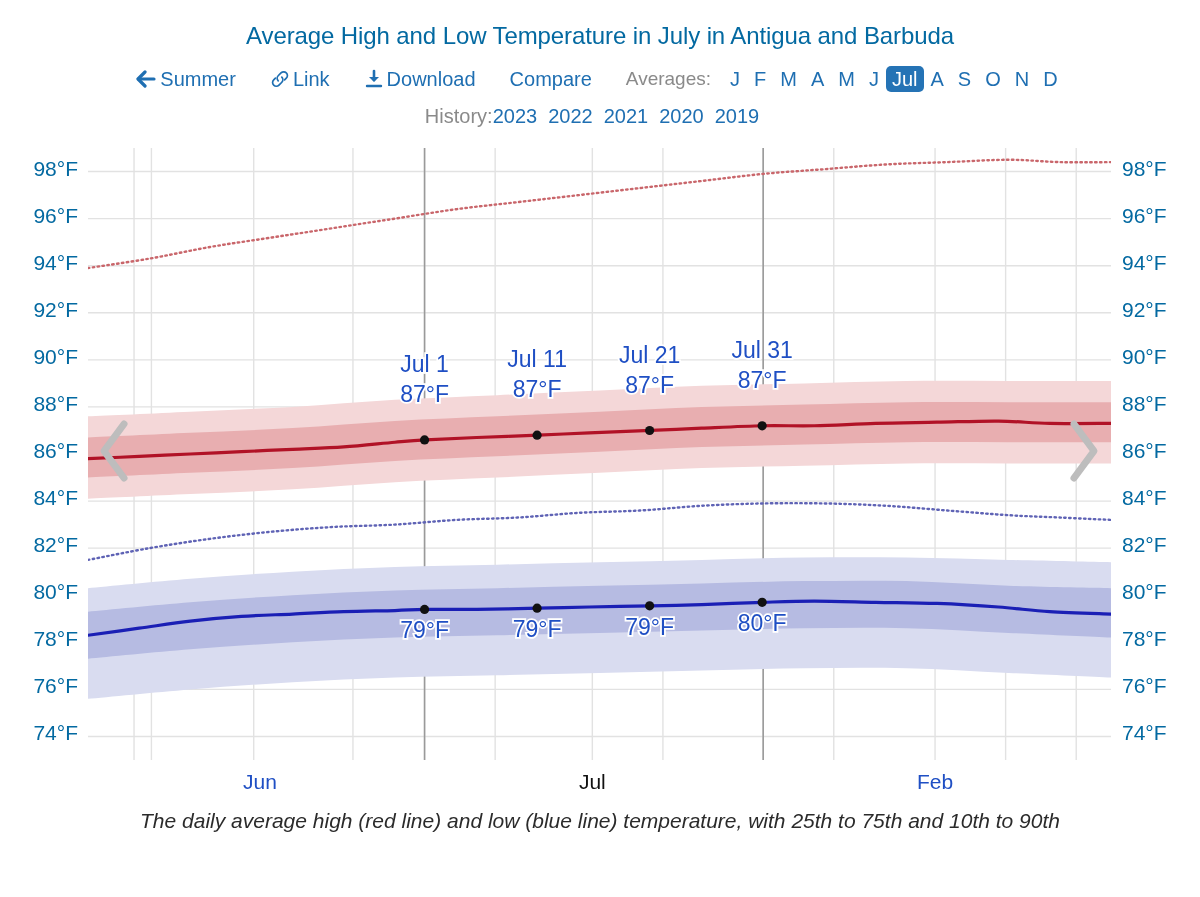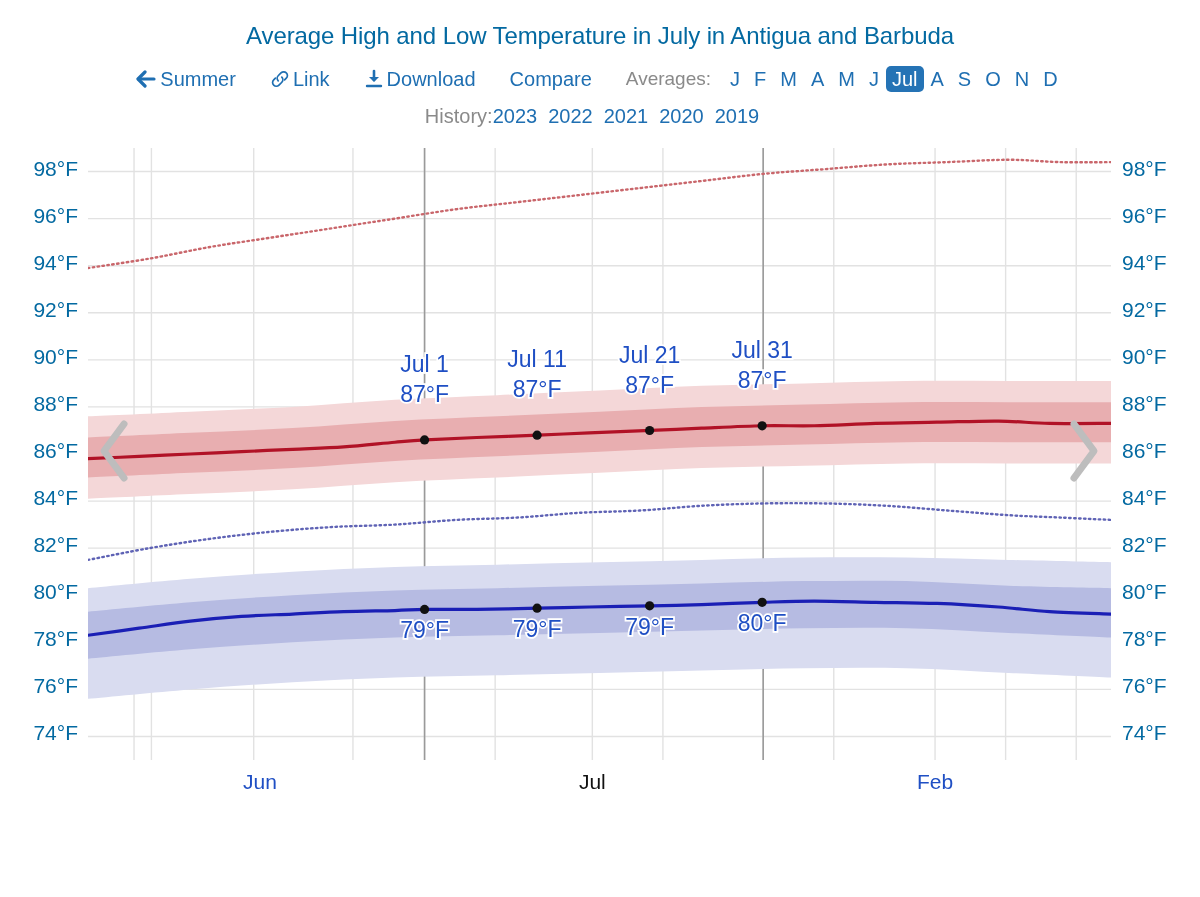--- a/index.html
+++ b/index.html
@@ -302,15 +302,16 @@
         <div class="axis-label right" style="top: 581.462px;">74°F</div>
       </div>
     <div id="x-axis">
         <div class="xlabel link" style="left: 260px; top: 630px;">Jun</div>
         <div class="xlabel cur" style="left: 592.339px; top: 630px;">Jul</div>
         <div class="xlabel link" style="left: 935.044px; top: 630px;">Feb</div>
       </div>
   </div>
 
   <div class="caption">
+    <span class="cap-line">The daily average high (red line) and low (blue line) temperature, with 25th to 75th and 10th to 90th</span>
   </div>
 
 </div>
 
 </body></html>

